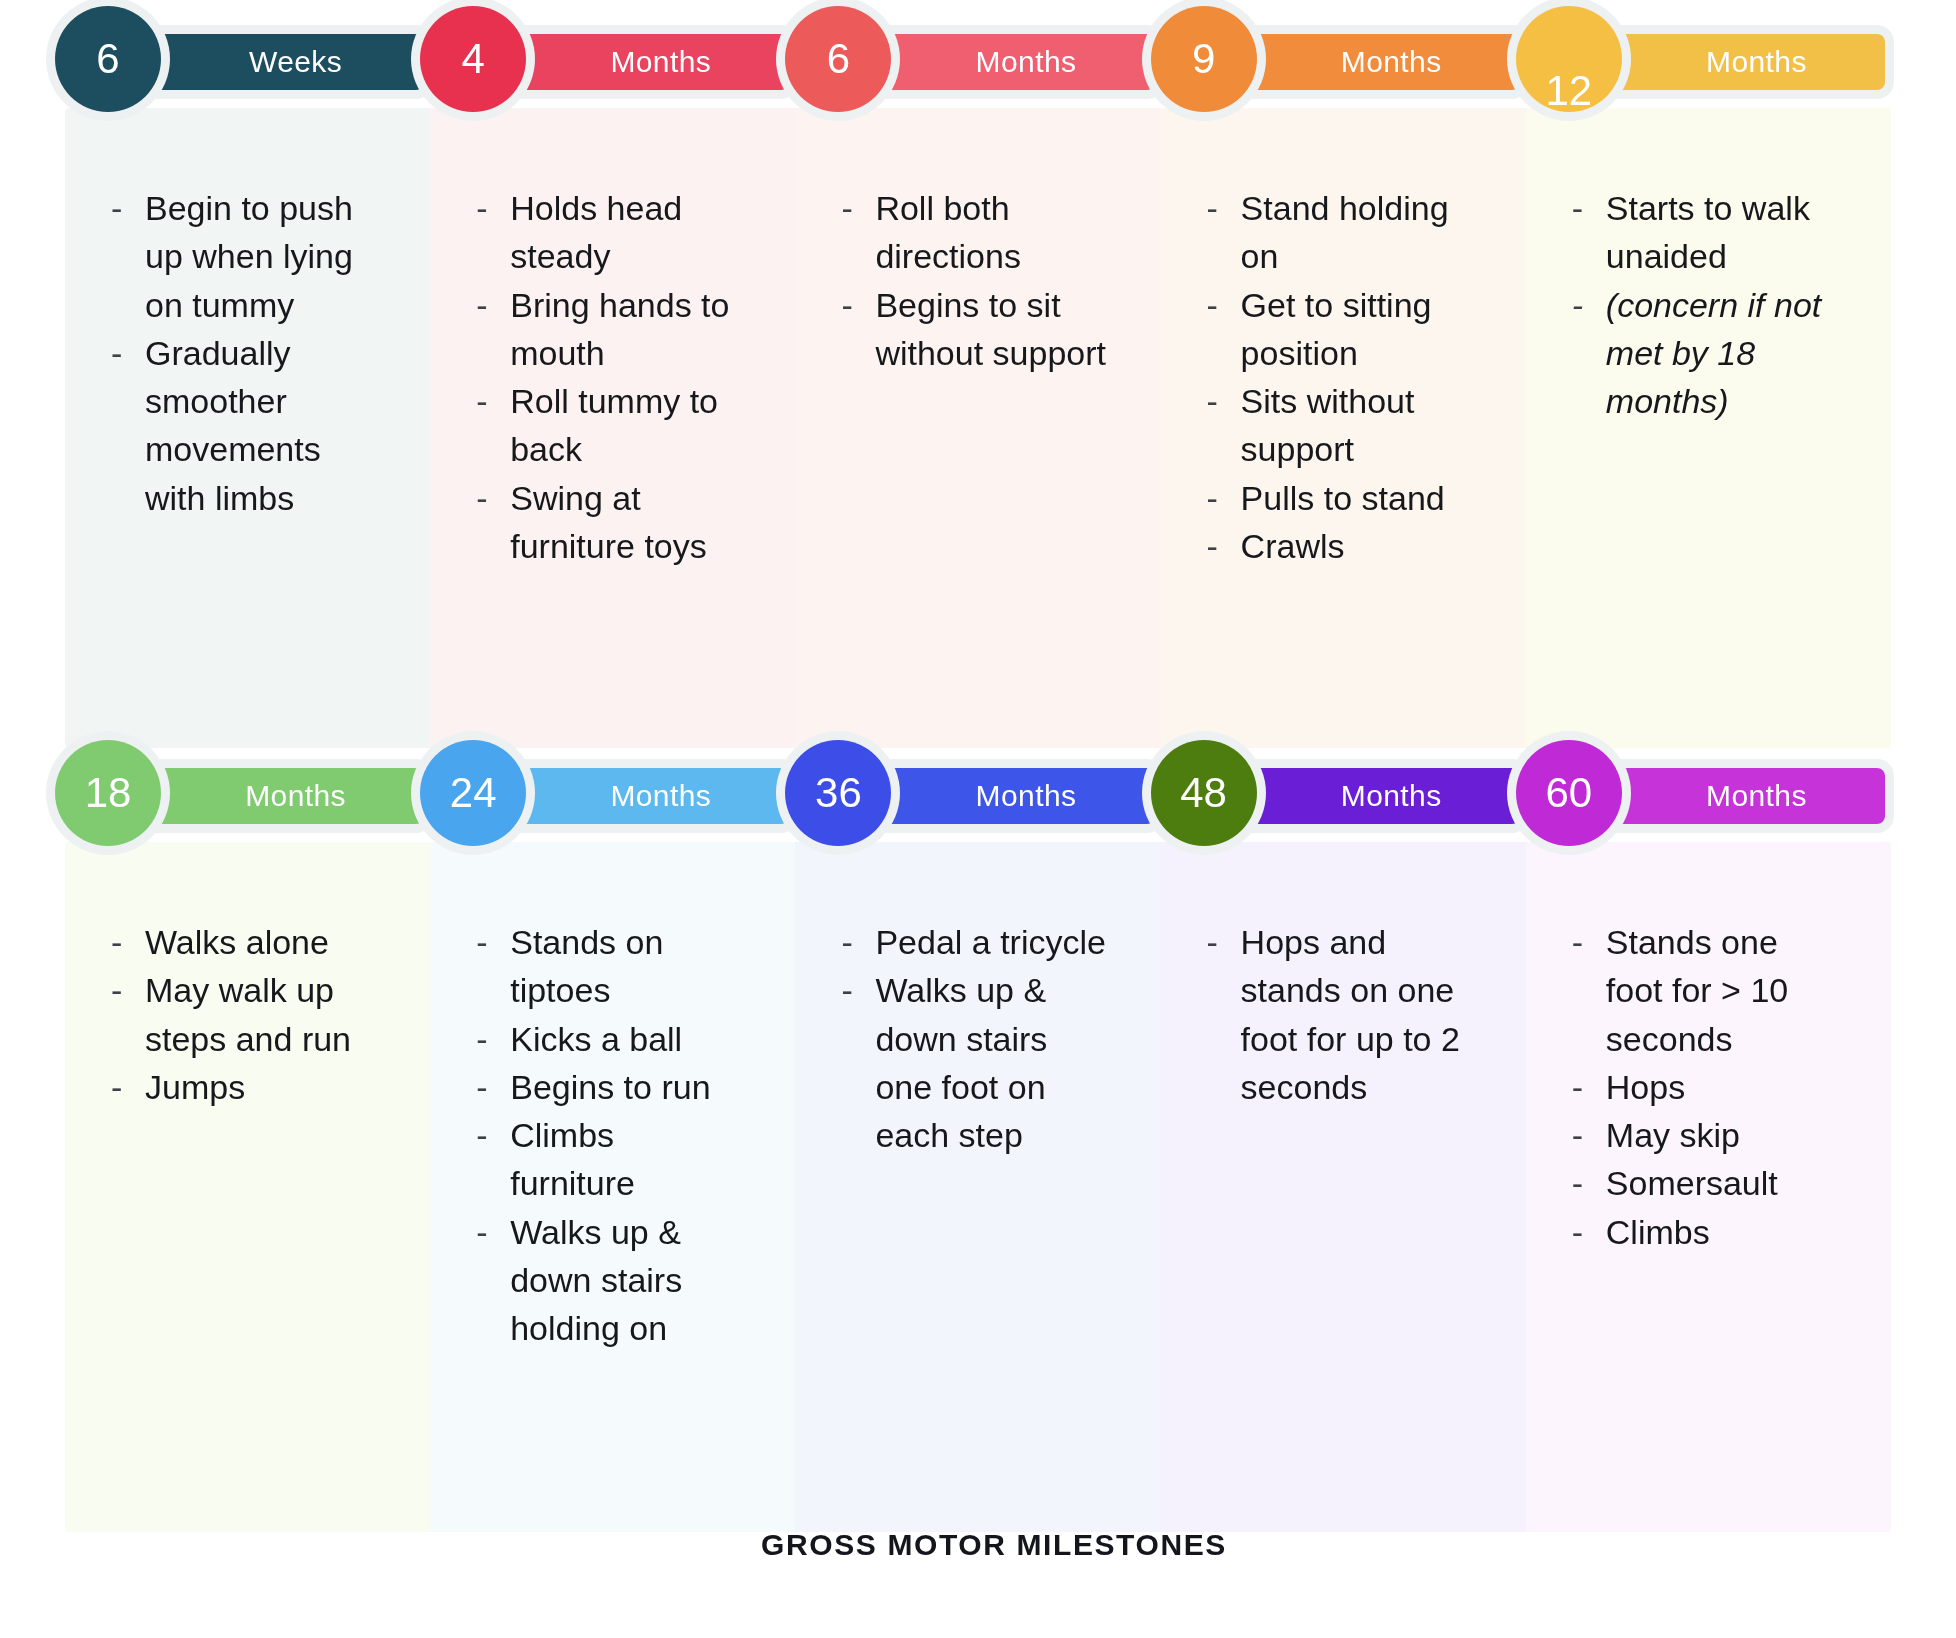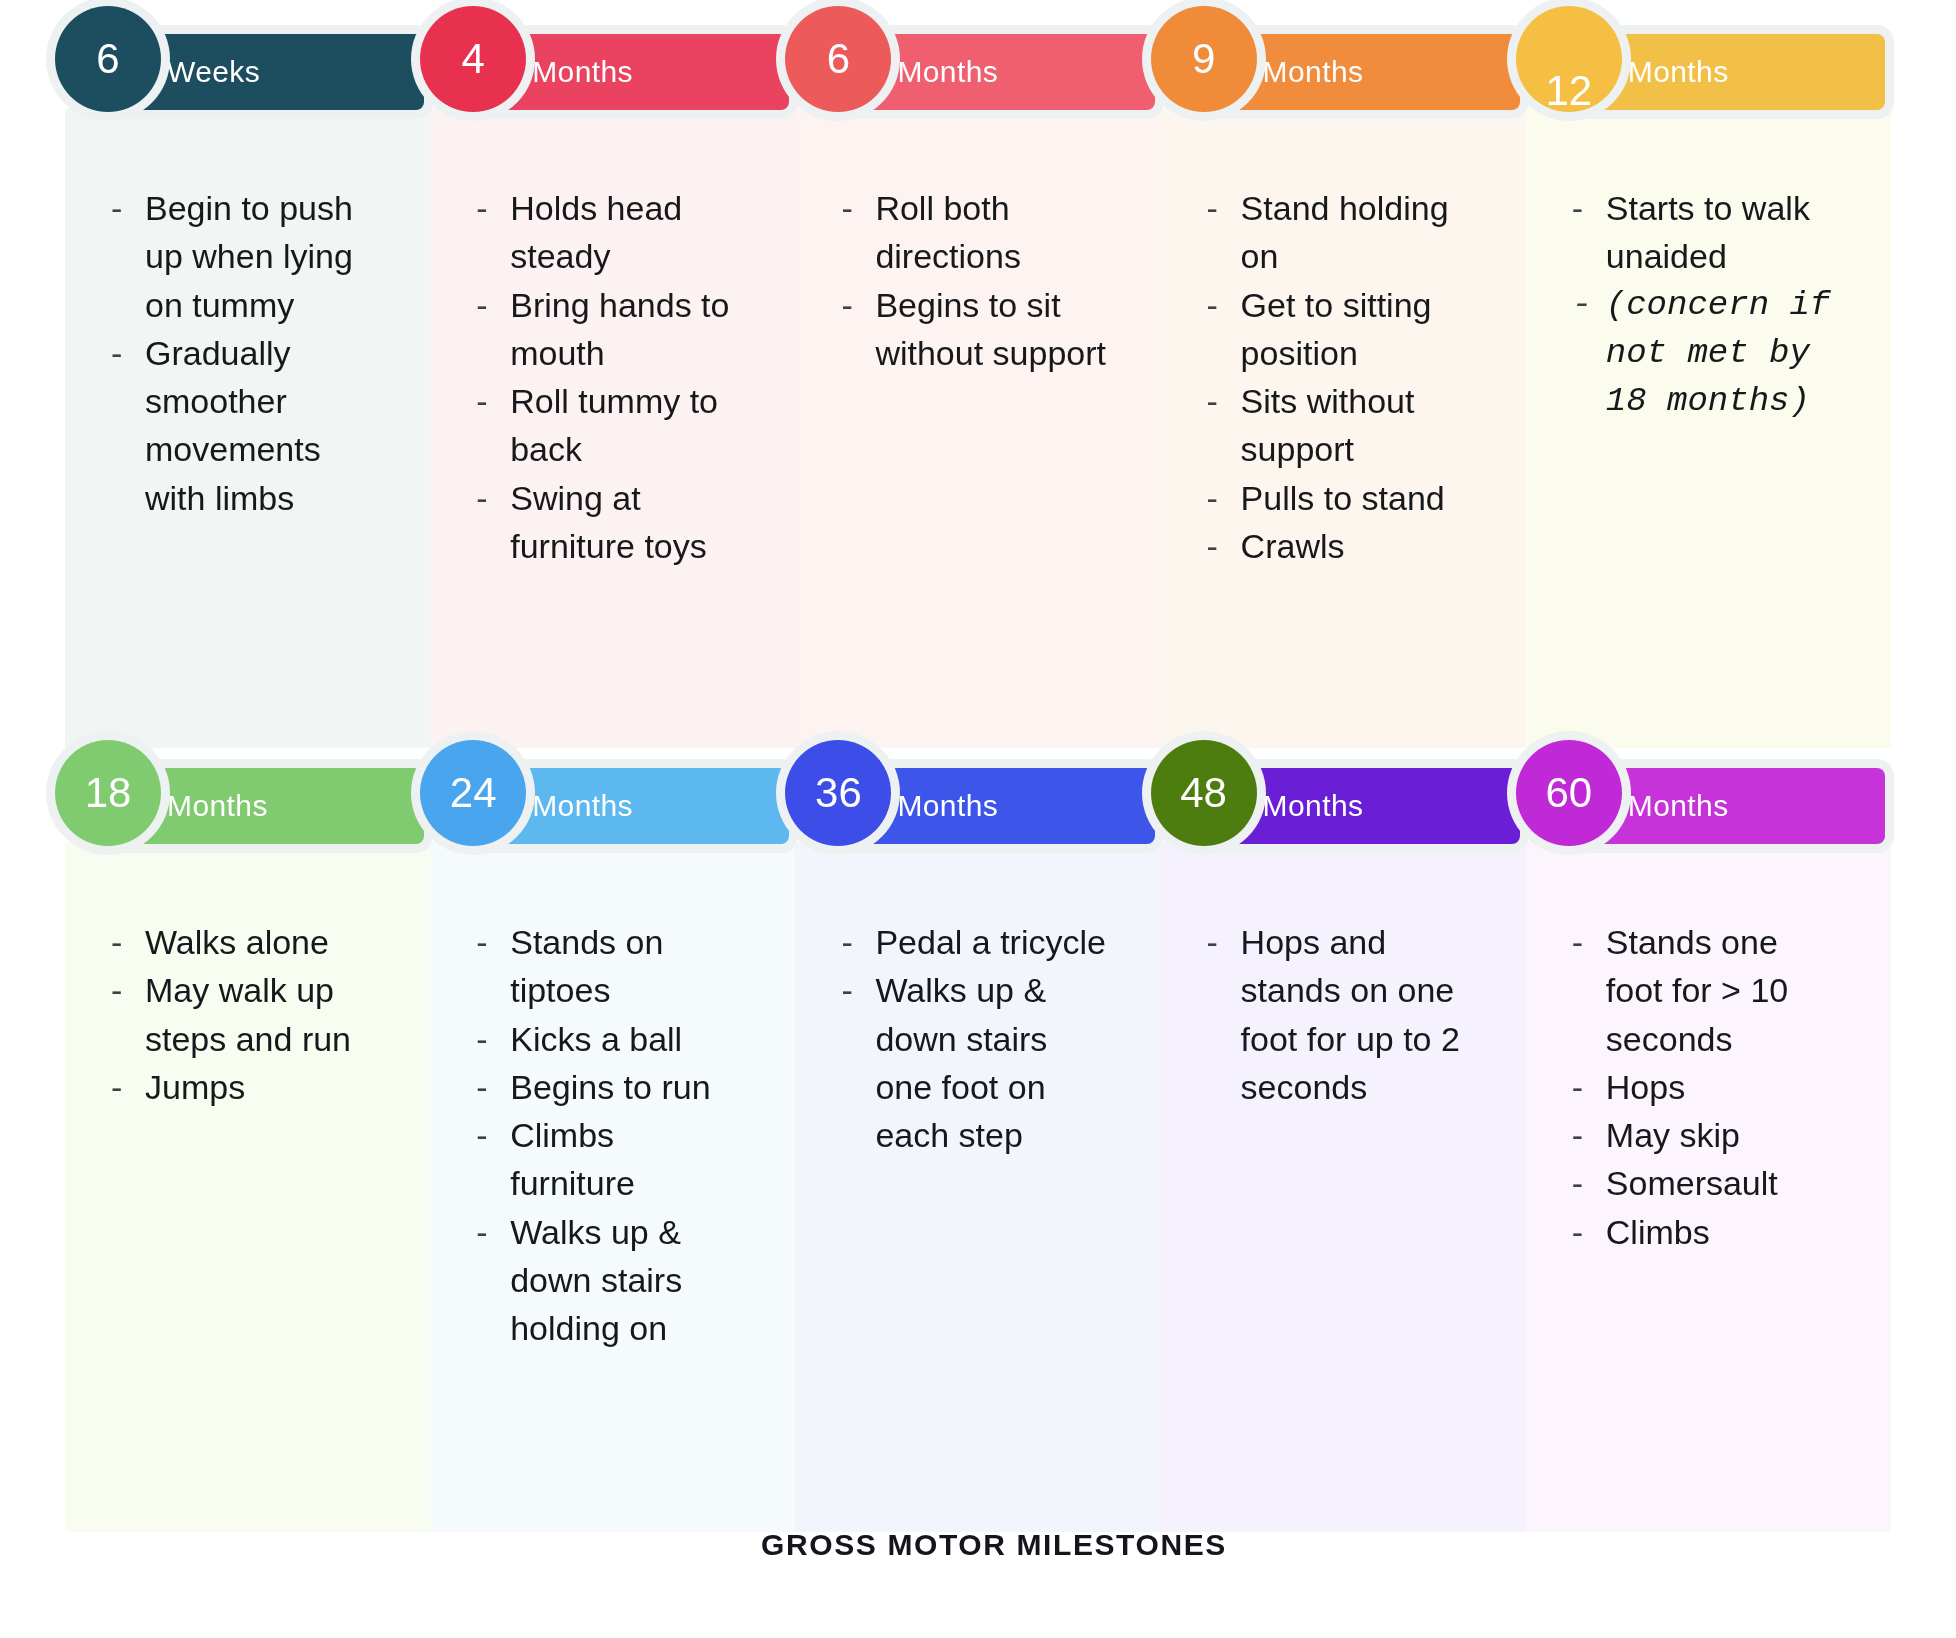--- a/index.html
+++ b/index.html
@@ -52,25 +52,26 @@
 
   
   .strip {
     position: relative;
     height: 124px;
     z-index: 5;
   }
   .bar {
     position: absolute;
     top: 0;
-    height: 76px;
+    height: 56px;
     border-radius: 8px;
     box-shadow: 0 0 0 9px #eef1f2;
     display: flex;
     align-items: center;
+    justify-content: center;
     box-sizing: border-box;
     padding-left: 46px;
   }
   .bar-label {
     color: #ffffff;
     font-size: 30px;
     font-weight: 500;
     letter-spacing: 0.4px;
     white-space: nowrap;
   }
@@ -128,21 +129,20 @@
   ul.bullets li::before {
     content: "-";
     position: absolute;
     left: 6px;
     top: 0;
     color: #3d4146;
     font-size: 34px;
   }
   .note-italic {
     font-style: italic;
-    font-family: Liberation Mono, monospace;
   }
 
   
   .caption {
     position: absolute;
     left: 0;
     top: 1528px;
     width: 1956px;
     text-align: center;
     font-size: 30px;

